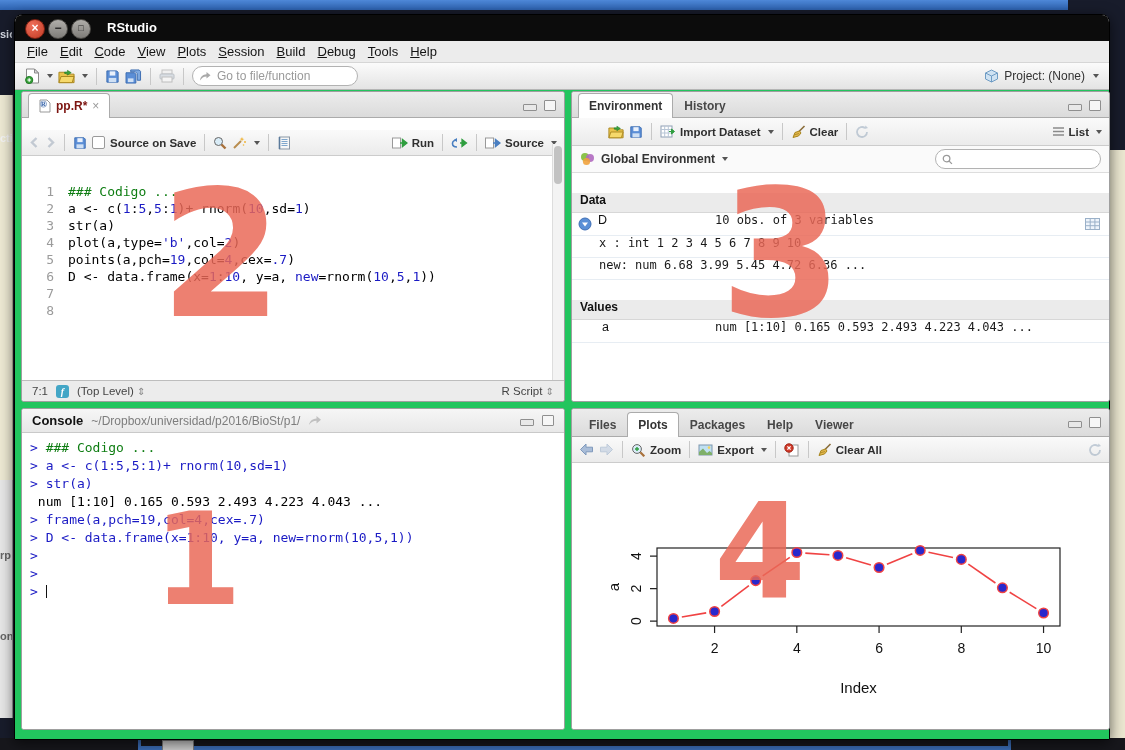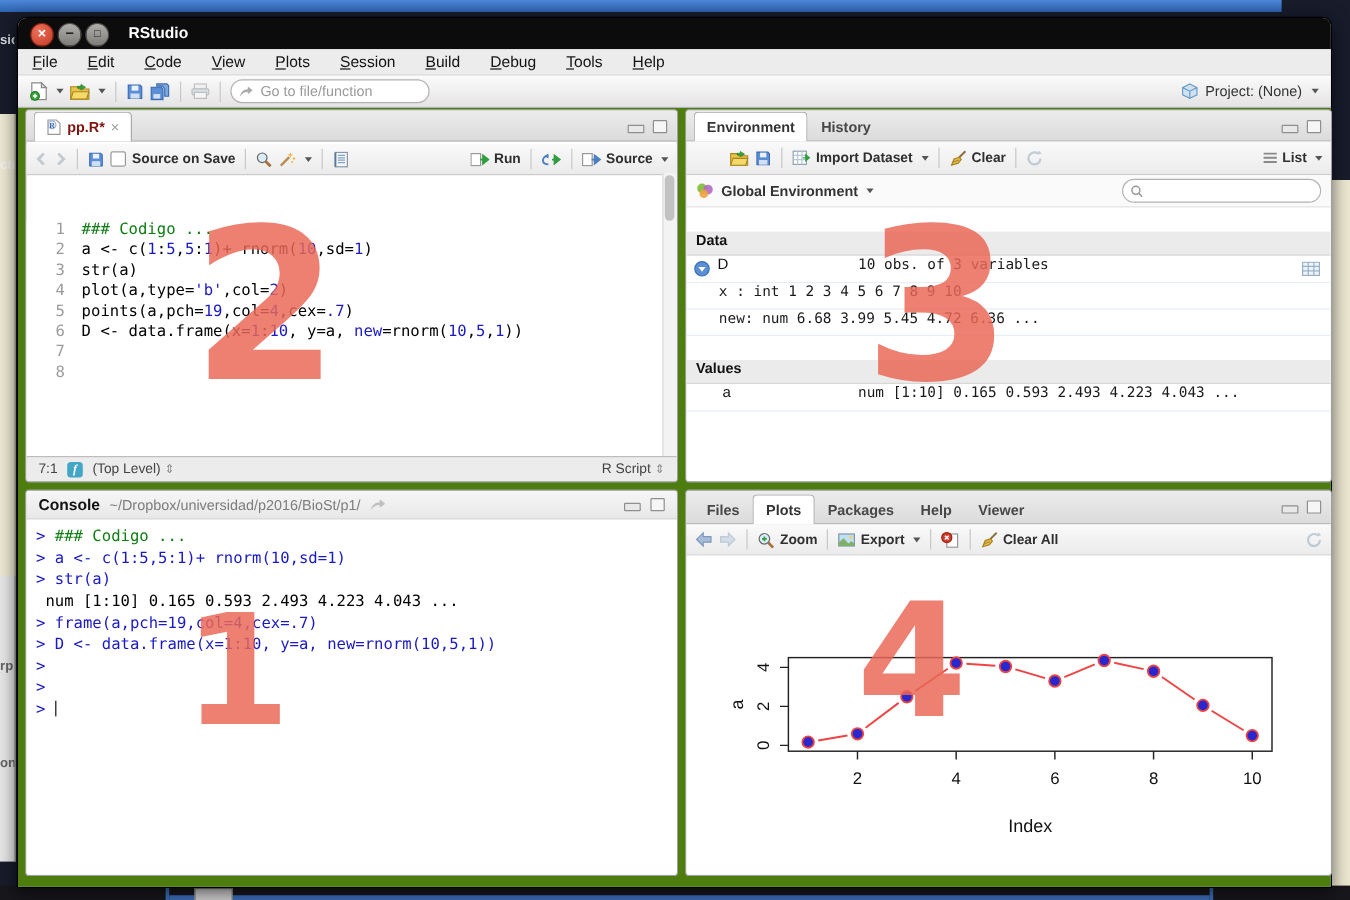--- a/index.html
+++ b/index.html
@@ -19,55 +19,55 @@
   #win{left:14px;top:14px;width:1094px;height:724px;background:#ececec;border:1px solid #000;
        border-radius:8px 8px 0 0;box-shadow:0 3px 14px rgba(0,0,0,.6);}
   #titlebar{left:0;top:0;width:100%;height:26px;background:#0c0c0c;border-radius:7px 7px 0 0;}
   .wbtn{top:4px;width:18px;height:18px;border-radius:50%;text-align:center;line-height:17px;
         font-size:12px;font-weight:bold;}
   #btn-close{left:10px;background:radial-gradient(circle at 35% 30%,#f0705a,#c03a24);border:1px solid #7e2012;color:#fff;}
   #btn-min,#btn-max{background:linear-gradient(#b0aeaa,#7e7c78);border:1px solid #4c4a46;color:#222;}
   #btn-min{left:33px;} #btn-max{left:56px;font-size:9px;line-height:16px;}
   #win-title{left:92px;top:0;height:26px;line-height:26px;color:#fff;font-weight:bold;font-size:13px;}
   #menubar{left:0;top:26px;width:100%;height:22px;background:#ececec;border-bottom:1px solid #d6d6d6;
-           display:flex;align-items:center;gap:25px;padding-left:12px;box-sizing:border-box;}
+           display:flex;align-items:center;gap:12px;padding-left:12px;box-sizing:border-box;}
   .menu-item{font-size:13px;color:#141414;}
   .menu-item::first-letter{text-decoration:underline;}
   #maintoolbar{left:0;top:48px;width:100%;height:27px;background:linear-gradient(#fbfbfb,#e4e4e4);
                border-bottom:1px solid #b5b5b5;display:flex;align-items:center;gap:5px;
                padding:0 10px;box-sizing:border-box;}
   .sep{width:1px;height:17px;background:#c8c8c8;margin:0 3px;}
   .caret{width:0;height:0;border-left:3.5px solid transparent;border-right:3.5px solid transparent;
          border-top:4px solid #555;display:inline-block;margin-left:3px;}
   #goto-box{width:152px;height:18px;border:1px solid #b2b2b2;border-radius:10px;background:#fff;
             display:flex;align-items:center;padding:0 6px;gap:4px;}
   #goto-input{border:none;outline:none;width:118px;font:12px "Liberation Sans",sans-serif;color:#b91c1c;background:transparent;}
   #goto-input::placeholder{color:#9a9a9a;}
   #proj{margin-left:auto;display:flex;align-items:center;gap:5px;font-size:12px;color:#333;}
   
-  #panearea{left:0;top:75px;width:100%;height:649px;background:#4d7c0f;}
+  #panearea{left:0;top:75px;width:100%;height:649px;background:#22c55e;}
   .pane{position:absolute;background:#fff;border:1px solid #9f9f9f;border-radius:3px;overflow:hidden;}
   #src-pane{left:6px;top:1px;width:542px;height:309px;}
   #env-pane{left:556px;top:1px;width:537px;height:309px;}
   #console-pane{left:6px;top:318px;width:542px;height:320px;}
   #plots-pane{left:556px;top:318px;width:537px;height:320px;}
   .tabstrip{position:absolute;left:0;top:0;right:0;height:26px;background:linear-gradient(#ececec,#dbdbdb);
             border-bottom:1px solid #ababab;display:flex;align-items:flex-end;padding-left:6px;box-sizing:border-box;}
   .tab{font:bold 12px "Liberation Sans",sans-serif;color:#474747;padding:5px 10px 5px;border-radius:4px 4px 0 0;
        border:1px solid transparent;border-bottom:none;margin-bottom:-1px;}
   .tab.active{background:#fff;border-color:#ababab;color:#333;}
   .pminmax{position:absolute;right:8px;top:8px;display:flex;gap:7px;}
   .icon-min{width:12px;height:5px;background:#e8e8e8;border:1px solid #8f8f8f;border-radius:1px;margin-top:4px;}
   .icon-max{width:10px;height:9px;background:#f6f6f6;border:1.5px solid #8f8f8f;border-radius:1px;}
   .ptoolbar{position:absolute;left:0;right:0;height:26px;background:linear-gradient(#fafafa,#ebebeb);
             border-bottom:1px solid #cccccc;display:flex;align-items:center;gap:5px;padding:0 7px;
             box-sizing:border-box;font:bold 11.5px "Liberation Sans",sans-serif;color:#2f2f2f;}
   .tb-group{display:flex;align-items:center;gap:4px;}
   
-  #src-toolbar{top:28px;}
+  #src-toolbar{top:38px;}
   #code-area{position:absolute;left:0;top:52px;right:11px;bottom:21px;background:#fff;overflow:hidden;margin-top:40px;}
   .code-row{height:17px;line-height:17px;white-space:pre;font:13px "DejaVu Sans Mono",monospace;}
   .lnum{display:inline-block;width:32px;text-align:right;padding-right:14px;color:#9b9b9b;}
   .tok-t{color:#000;} .tok-n{color:#1a1ac4;} .tok-s{color:#1a1ac4;} .tok-c{color:#0e7d12;}
   #src-scroll{position:absolute;right:0;top:52px;width:11px;bottom:21px;background:#f3f3f3;border-left:1px solid #ddd;}
   #src-thumb{position:absolute;left:1px;top:2px;width:8px;height:38px;background:#c2c2c2;border-radius:4px;}
   #src-status{position:absolute;left:0;right:0;bottom:0;height:21px;background:#ececec;border-top:1px solid #bdbdbd;
               display:flex;align-items:center;font:11.5px "Liberation Sans",sans-serif;color:#444;padding:0 10px;gap:8px;box-sizing:border-box;}
   #f-icon{width:13px;height:13px;background:#43a6c6;border-radius:3px;color:#fff;text-align:center;
           font:italic bold 10px "Liberation Serif",serif;line-height:13px;}

